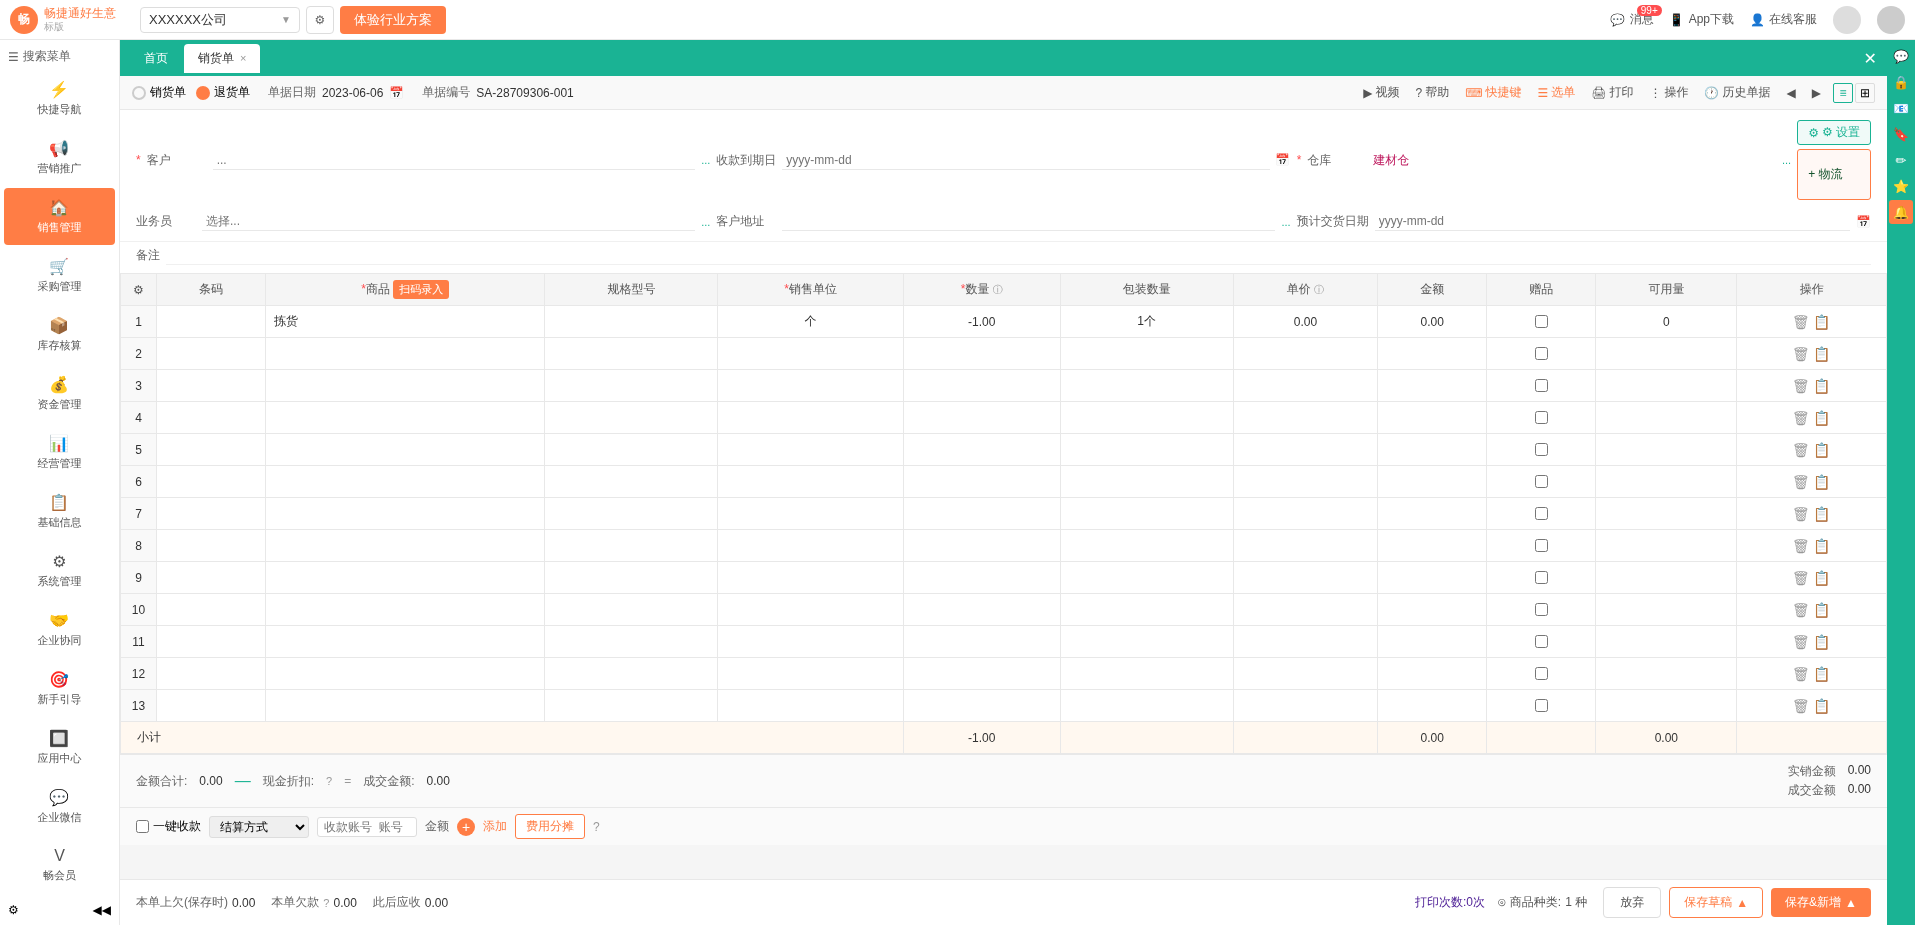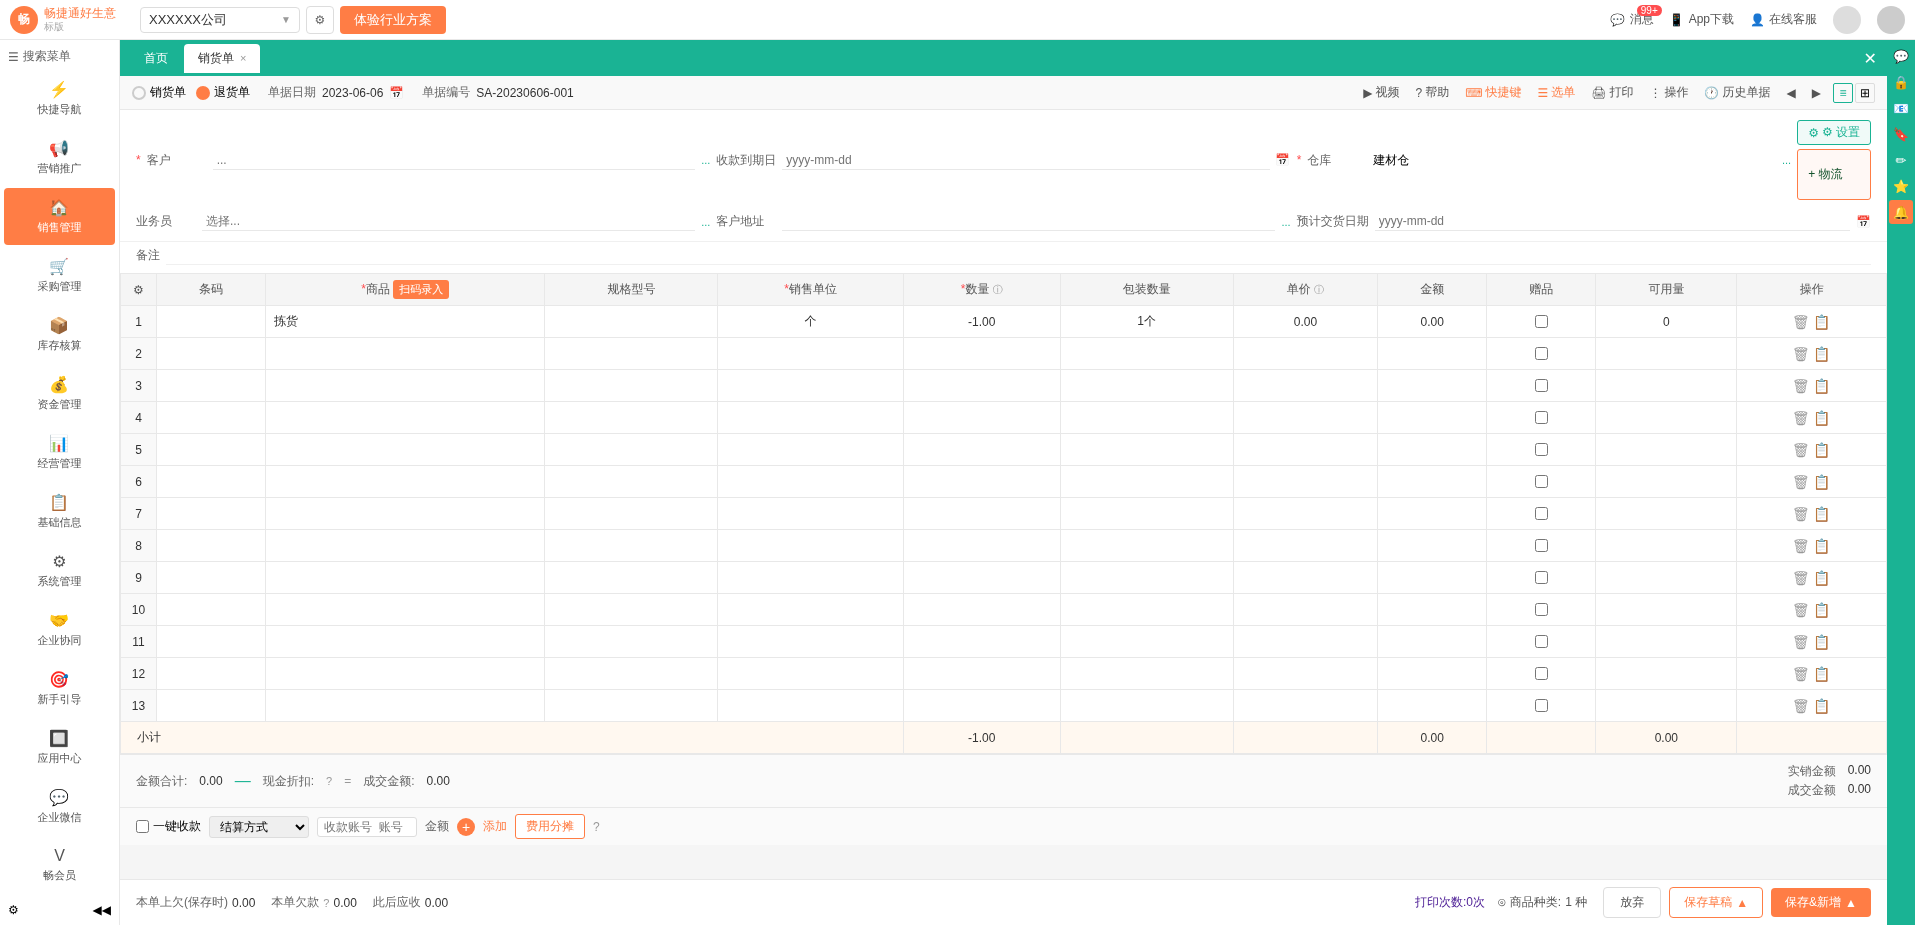--- a/index.html
+++ b/index.html
@@ -254,21 +254,21 @@
             <label class="radio-item">
               <span class="radio-circle active"></span>
               <span>退货单</span>
             </label>
           </div>
           <div class="doc-meta">
             <span class="meta-label">单据日期</span>
             <span class="meta-value">2023-06-06</span>
             <span style="color:#1ab394;cursor:pointer;">📅</span>
             <span class="meta-label" style="margin-left:12px;">单据编号</span>
-            <span class="meta-value">SA-20230606-001</span>
+            <span class="meta-value">SA-28709306-001</span>
           </div>
           <div class="doc-tools">
             <span class="tool-btn">
               <span>▶</span>
               <span>视频</span>
             </span>
             <span class="tool-btn">
               <span>?</span>
               <span>帮助</span>
             </span>
@@ -311,21 +311,21 @@
           </div>
           <div class="field-group">
             <span class="field-label">收款到期日</span>
             <input type="text" style="flex: 1 1 0%; border-top: none; border-right: none; border-left: none; border-image: initial; border-bottom: 1px solid rgb(232, 232, 232); outline: none; padding: 2px 4px; color: rgb(187, 187, 187);" placeholder="yyyy-mm-dd">
             <span style="color:#bbb;cursor:pointer;">📅</span>
           </div>
           <div style="display:flex;align-items:center;gap:6px;justify-content:space-between;">
             <div style="display:flex;align-items:center;gap:6px;flex:1;">
               <span style="color:#ff4d4f;">*</span>
               <span class="field-label">仓库</span>
-              <span style="flex:1;color:#000000;">建材仓</span>
+              <span style="flex:1;color:#be185d;">建材仓</span>
               <span class="more-btn">...</span>
             </div>
             <div style="display:flex;flex-direction:column;gap:4px;">
               <button class="setting-btn">
                 <span>⚙</span>
                 <span>⚙ 设置</span>
               </button>
               <button class="logistics-btn">
                 <span>+ 物流</span>
               </button>

